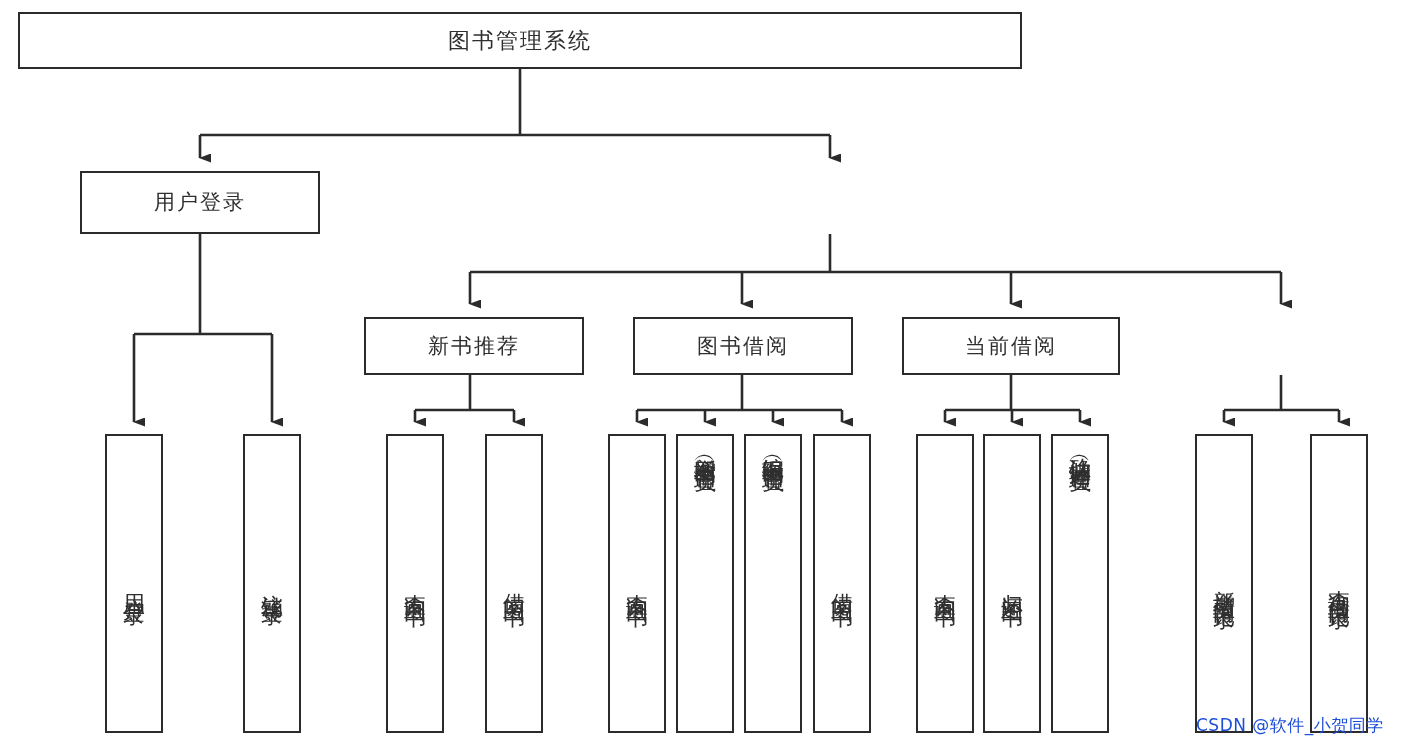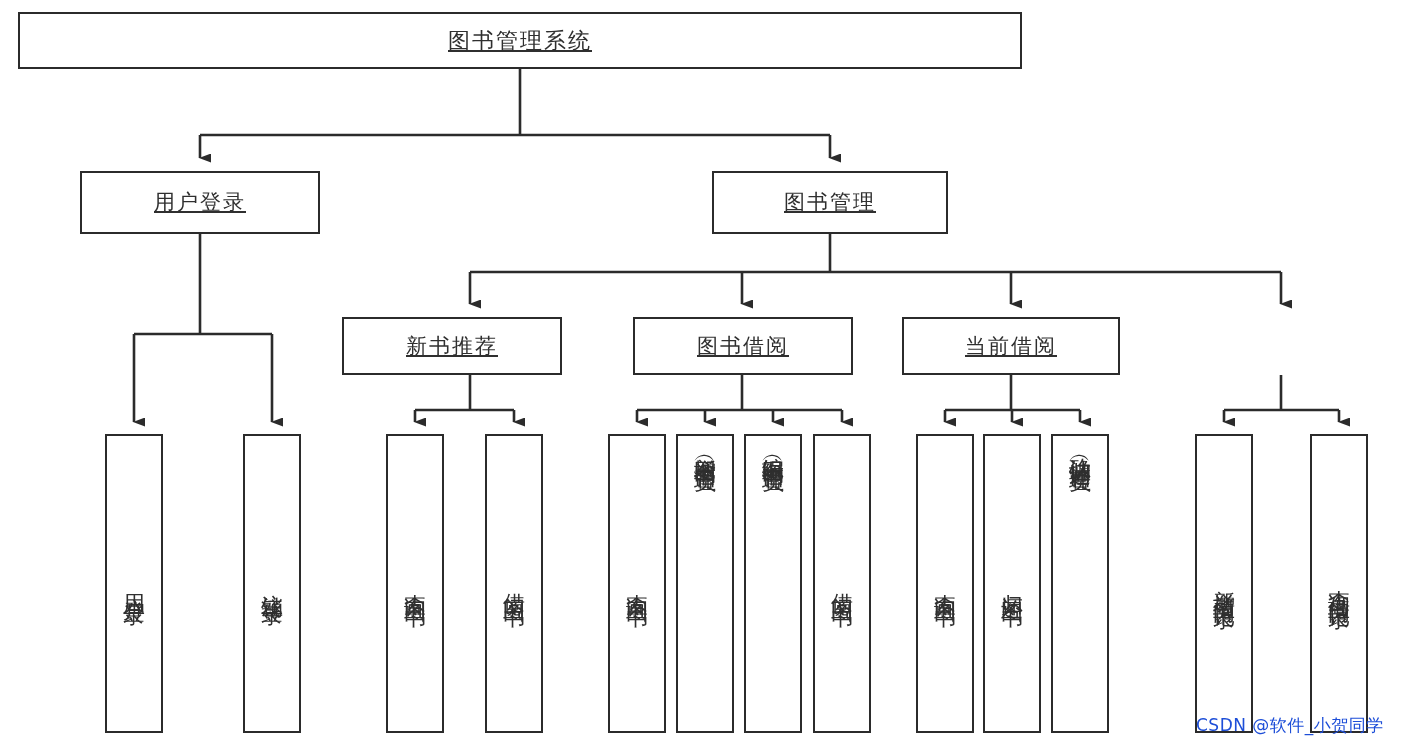--- a/index.html
+++ b/index.html
@@ -39,21 +39,20 @@
   .node .lbl {
     display: block;
     text-align: center;
     line-height: 1.0;
   }
   
   .node.horiz .lbl {
     font-size: 21px;
     letter-spacing: 2px;
     white-space: nowrap;
-    text-decoration: underline;
   }
   #n-root.node.horiz .lbl {
     font-size: 22px;
   }
   
   .node.vert {
     align-items: center;
     justify-content: center;
     padding: 4px 0;
   }
@@ -143,25 +142,22 @@
   </svg>
 
   <div class="node horiz" id="n-root" style="left:18px; top:12px; width:1004px; height:57px;">
     <span class="lbl">图书管理系统</span>
   </div>
 
   <div class="node horiz" style="left:80px; top:171px; width:240px; height:63px;">
     <span class="lbl">用户登录</span>
   </div>
 
-  <div class="node horiz" style="left:712px; top:171px; width:236px; height:63px;">
-    <span class="lbl">图书管理</span>
-  </div>
-
-  <div class="node horiz" style="left:342px; top:317px; width:220px; height:58px;">
+
+  <div class="node horiz" style="left:364px; top:317px; width:220px; height:58px;">
     <span class="lbl">新书推荐</span>
   </div>
 
   <div class="node horiz" style="left:902px; top:317px; width:218px; height:58px;">
     <span class="lbl">当前借阅</span>
   </div>
 
   <div class="node horiz" style="left:633px; top:317px; width:220px; height:58px;">
     <span class="lbl">图书借阅</span>
   </div>

